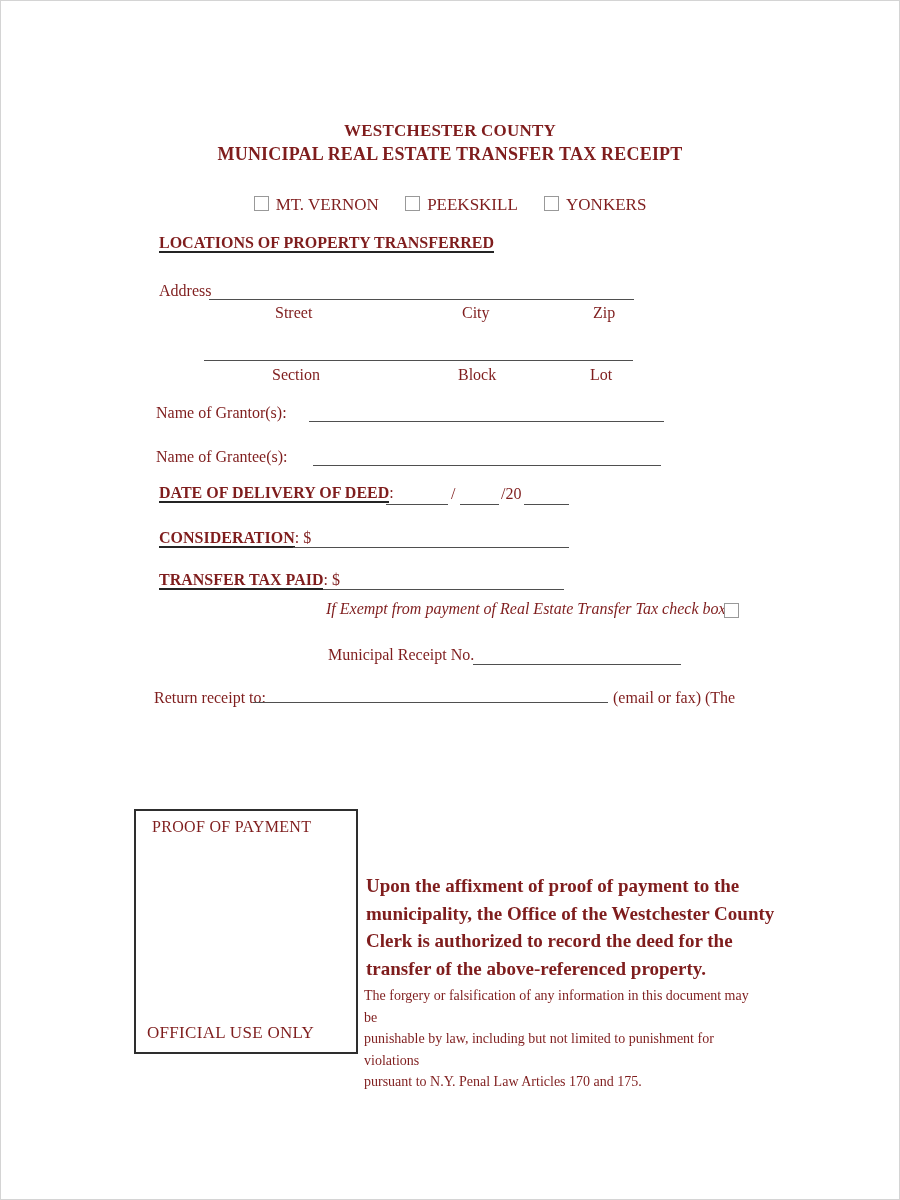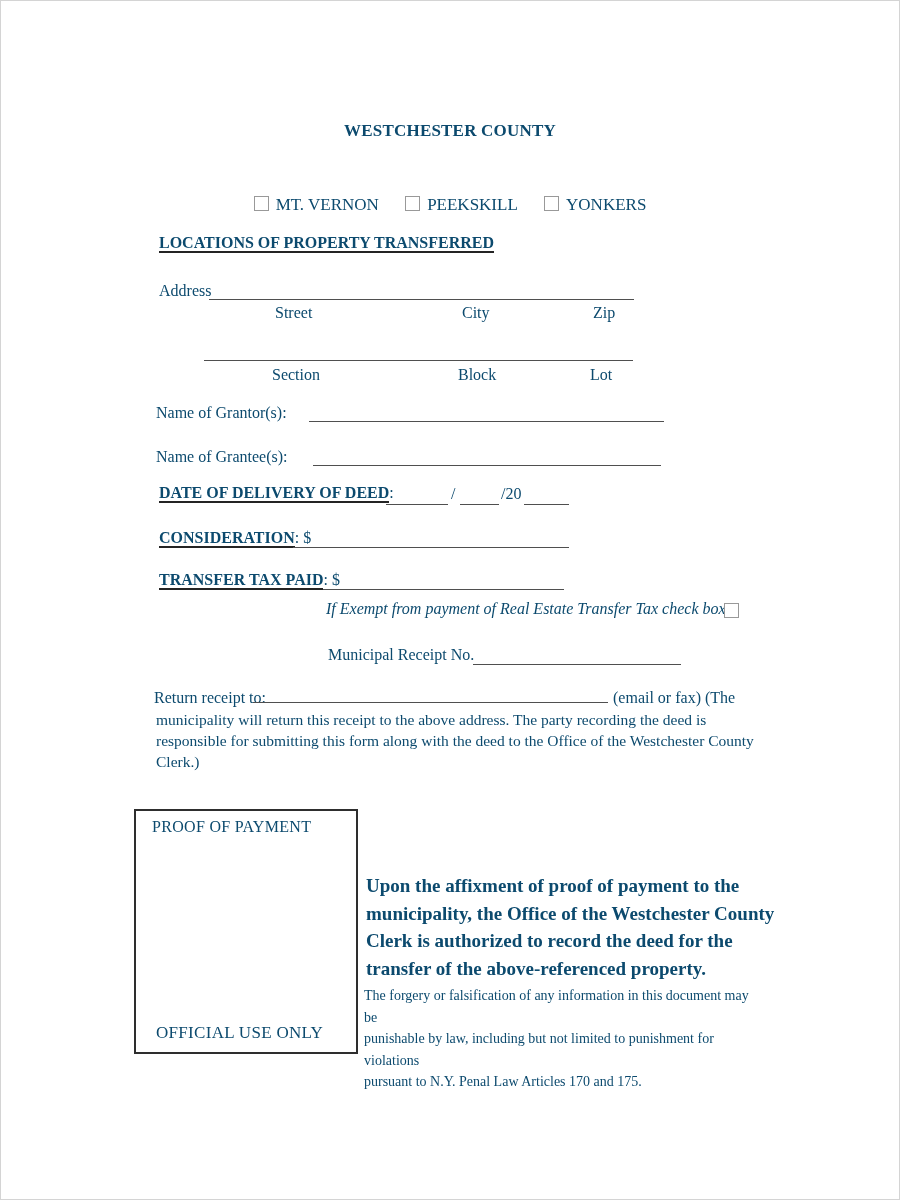--- a/index.html
+++ b/index.html
@@ -3,21 +3,21 @@
 <meta charset="utf-8">
 <style>
   html,body { margin:0; padding:0; background:#ffffff; }
   .page {
     position:relative;
     width:900px; height:1200px;
     background:#ffffff;
     border:1px solid #d4d4d4;
     box-sizing:border-box;
     font-family:"Liberation Serif","DejaVu Serif",serif;
-    color:#0c4a6e;
+    color:#7f1d1d;
     overflow:hidden;
   }
   .abs { position:absolute; }
   .center-band { left:36px; width:826px; text-align:center; }
   .title1 { top:120px; font-size:17px; font-weight:700; letter-spacing:0.2px; }
   .title2 { top:143px; font-size:18px; font-weight:700; letter-spacing:0.2px; }
   .muni-row { top:194px; font-size:17px; }
   .cb {
     display:inline-block; width:13px; height:13px;
     border:1px solid #999; background:#fff;
@@ -30,31 +30,32 @@
   .sub { font-size:16px;margin-left:24px; }
   .rule { position:absolute; height:0; border-top:1px solid #4f4f4f; }
   .italic { font-style:italic; font-size:16px; }
   .note { font-size:15.5px; line-height:21px; }
   .proof-box {
     position:absolute; left:133px; top:808px;
     width:224px; height:245px;
     border:2px solid #2e2e2e; box-sizing:border-box;
   }
   .proof-top { position:absolute; left:16px; top:7px; font-size:16px; letter-spacing:0.3px; }
-  .proof-bottom { position:absolute; left:11px; bottom:9px; font-size:17px; letter-spacing:0.3px;margin-left:9px; }
+  .proof-bottom { position:absolute; left:11px; bottom:9px; font-size:17px; letter-spacing:0.3px; }
   .auth { left:365px; top:827px; width:410px; font-size:19px; font-weight:700; line-height:27.5px;margin-top:44px; }
   .legal { left:363px; top:984px; width:400px; font-size:14px; line-height:21.5px; }
   .exempt-cb { left:723px; top:602px; }
 </style>
 </head>
 <body>
 
 <div class="page">
 
   <div class="abs center-band title1">WESTCHESTER COUNTY</div>
+  <div class="abs center-band title2">MUNICIPAL REAL ESTATE TRANSFER TAX RECEIPT</div>
 
   <div class="abs center-band muni-row">
     <span class="cb"></span><span class="muni-label">MT. VERNON</span>
     <span class="cb"></span><span class="muni-label">PEEKSKILL</span>
     <span class="cb"></span><span class="muni-label last">YONKERS</span>
   </div>
 
   <div class="abs" style="left:158px; top:233px; font-size:16px;">
     <span class="hu">LOCATIONS OF PROPERTY TRANSFERRED</span>
   </div>
@@ -96,25 +97,20 @@
 
   <div class="abs italic" style="left:325px; top:599px;">If Exempt from payment of Real Estate Transfer Tax check box:</div>
   <span class="cb abs exempt-cb"></span>
 
   <div class="abs lbl" style="left:327px; top:645px;">Municipal Receipt No.</div>
   <div class="rule" style="left:472px; top:663px; width:208px;"></div>
 
   <div class="abs lbl" style="left:153px; top:688px;">Return receipt to:</div>
   <div class="rule" style="left:252px; top:701px; width:355px;"></div>
   <div class="abs lbl" style="left:612px; top:688px;">(email or fax) (The</div>
-  <div class="abs note" style="left:155px; top:708px;">
-    <div>municipality will return this receipt to the above address.  The party recording the deed is</div>
-    <div>responsible for submitting this form along with the deed to the Office of the Westchester County</div>
-    <div>Clerk.)</div>
-  </div>
 
   <div class="proof-box">
     <div class="proof-top">PROOF OF PAYMENT</div>
     <div class="proof-bottom">OFFICIAL USE ONLY</div>
   </div>
 
   <div class="abs auth">
     <div>Upon the affixment of proof of payment to the</div>
     <div>municipality, the Office of the Westchester County</div>
     <div>Clerk is authorized to record the deed for the</div>

